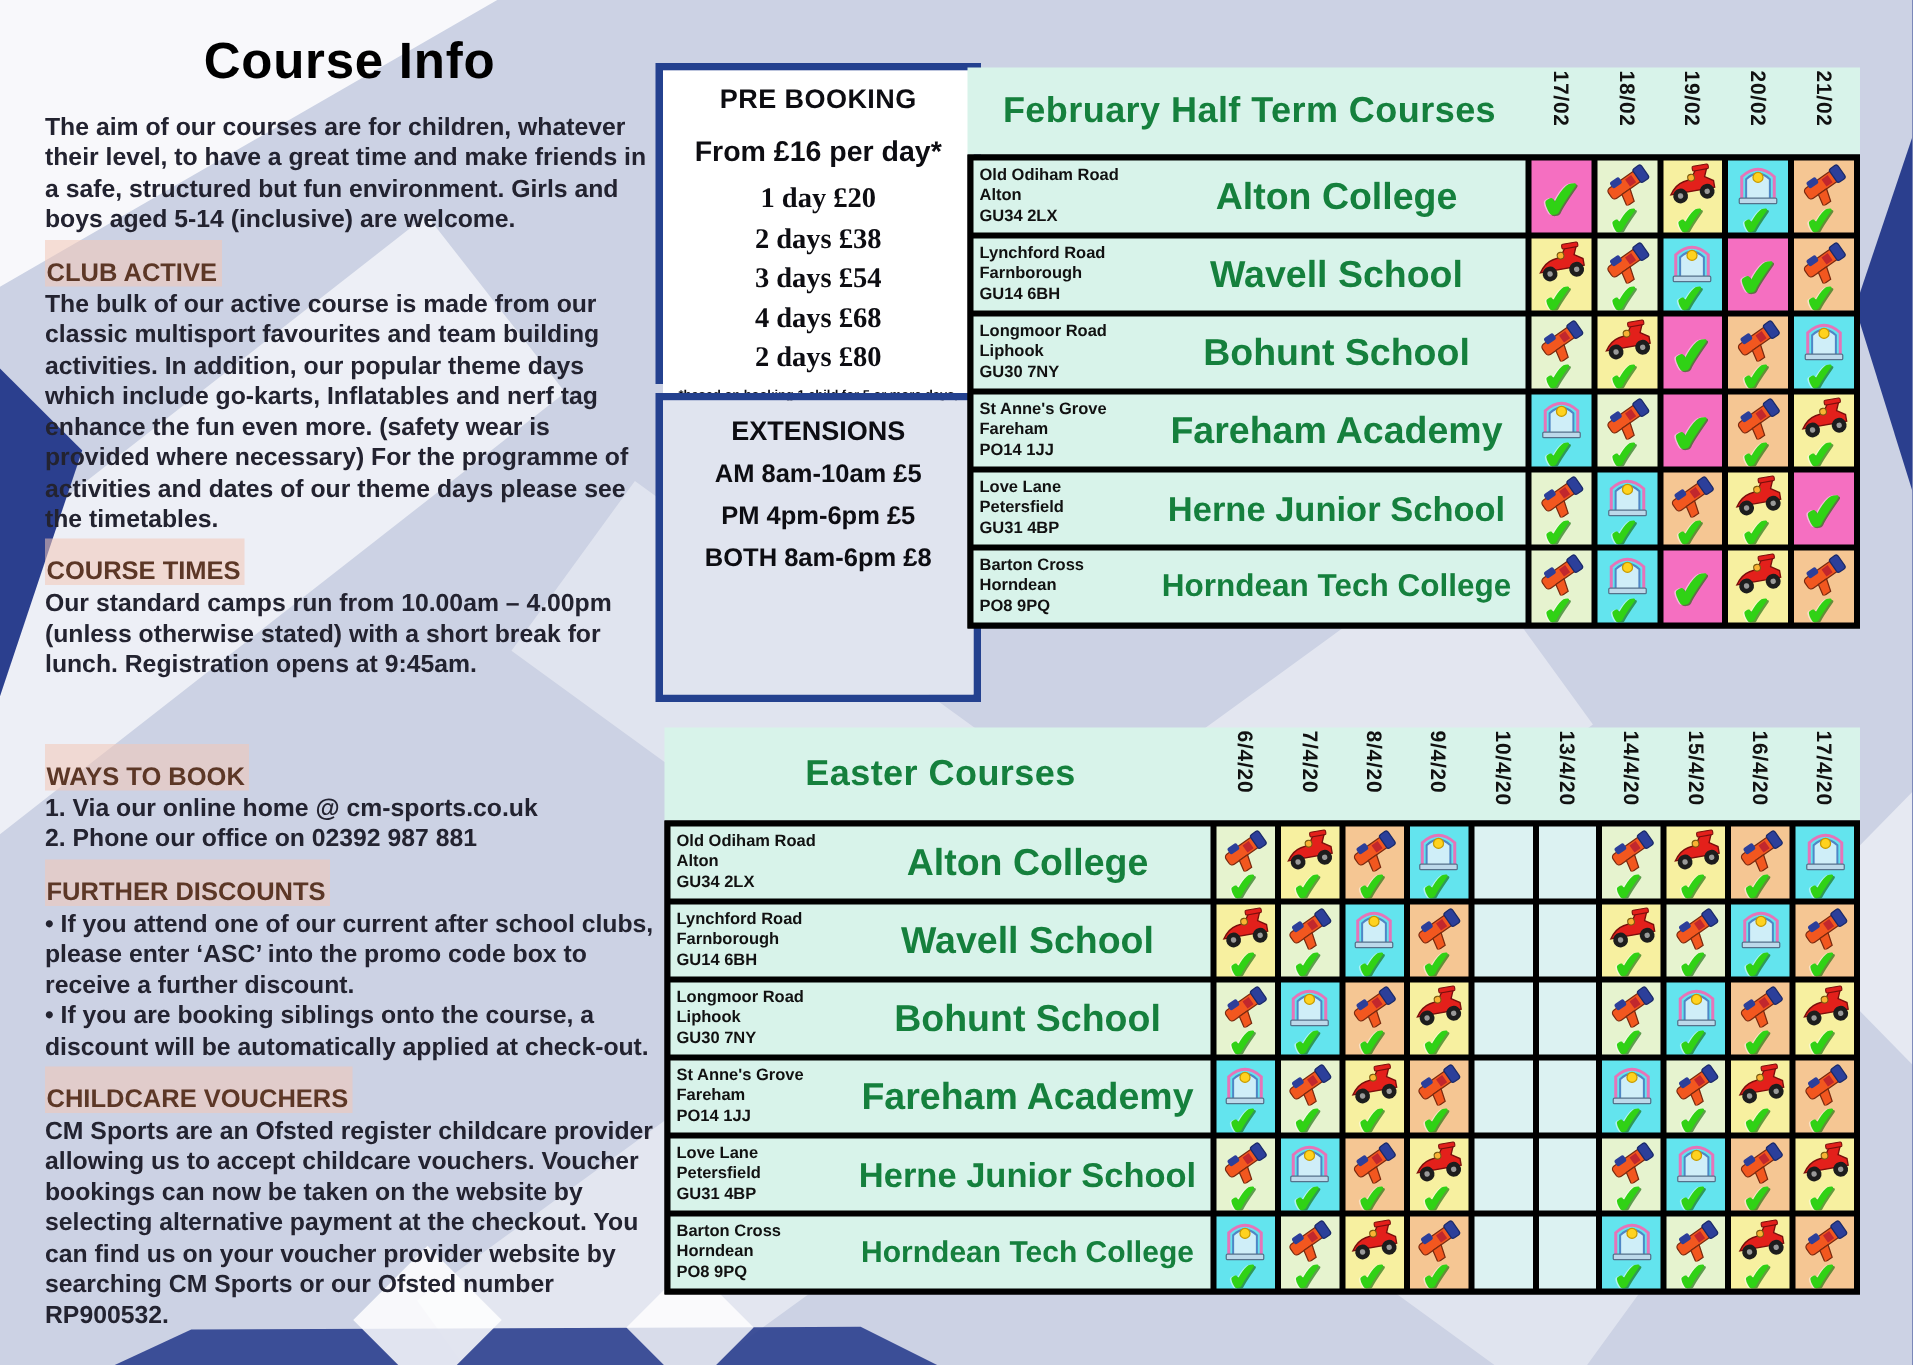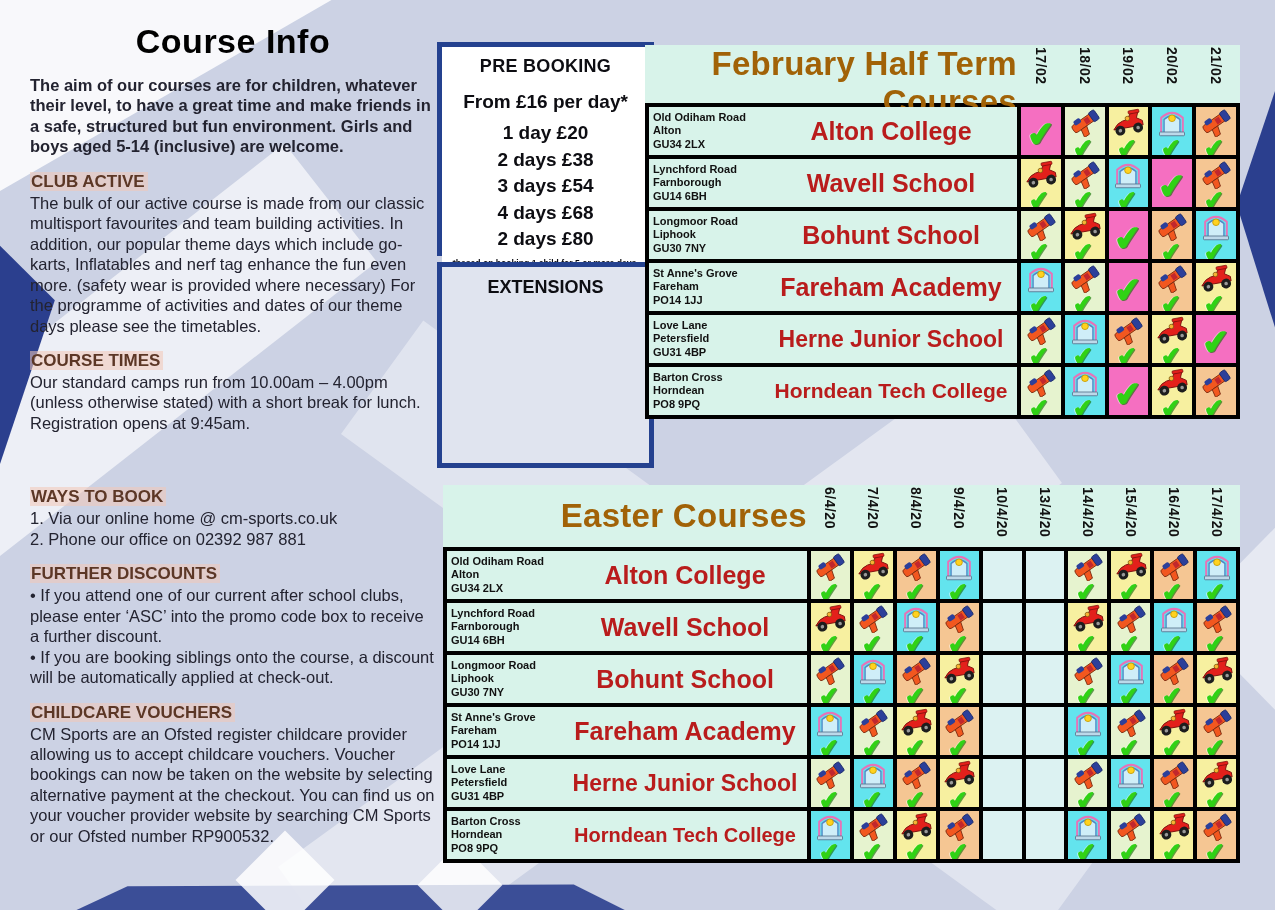--- a/index.html
+++ b/index.html
@@ -24,53 +24,53 @@
 
   .layer{position:relative;z-index:1;}
 
   
   .info-col{position:absolute;left:30px;top:14px;width:406px;color:#232330;}
   .info-title{font-size:34px;font-weight:bold;color:#000;text-align:center;margin:8px 0 14px 0;letter-spacing:.5px;}
   .intro{font-size:16.5px;font-weight:bold;line-height:1.24;margin:0;}
   .section{margin-top:15px;}
   .section:nth-child(3){margin-top:54px;}
   .sec-heading{font-size:17px;font-weight:bold;color:#5c3726;margin-bottom:1px;}
-  .sec-heading .hl{background:rgba(243,198,183,.55);padding:0 3px 0 1px;}
-  .sec-body{font-size:16.5px;font-weight:normal;line-height:1.24;margin:0;}
+  .sec-heading .hl{background:rgba(243,198,183,.55);padding:12px 3px 0 1px;}
+  .sec-body{font-size:16.5px;font-weight:bold;line-height:1.24;margin:0;}
 
   
   .price-panel{position:absolute;left:437px;width:217px;background:#24418f;border:5px solid #24418f;box-sizing:border-box;display:flex;flex-direction:column;gap:7px;}
   .pp-a{top:42px;height:214px;}
   .pp-b{top:262px;height:206px;}
   .pbox{background:#fff;flex:1;display:flex;flex-direction:column;align-items:center;text-align:center;color:#0d0d12;}
   .pbox.gray{background:#e0e4ef;}
   .pb-title{font-size:18px;font-weight:bold;margin-top:9px;letter-spacing:.3px;}
   .pb-from{font-size:19px;font-weight:bold;margin-top:14px;}
-  .price-list{margin-top:7px;}
+  .price-list{margin-top:7px;font-family:Liberation Serif, serif;}
   .price-line{font-size:19px;font-weight:bold;line-height:1.4;}
   .pb-foot{font-size:8.6px;font-weight:bold;line-height:1.25;margin-top:5px;padding:0 4px;}
   .pod-title{font-size:18px;font-weight:bold;margin-top:13px;}
   .pod-price{font-size:18px;font-weight:bold;margin-top:16px;}
   .ext-title{font-size:18px;font-weight:bold;margin-top:10px;}
   .ext-line{font-size:17px;font-weight:bold;margin-top:8px;}
 
   
   .course-table{position:absolute;box-sizing:border-box;}
   .tbl-feb{left:645px;top:45px;width:595px;--schoolw:368px;}
   .tbl-easter{left:443px;top:485px;width:797px;--schoolw:360px;}
   .tbl-head{display:grid;column-gap:4px;padding:0 4px;background:#d8f3ea;align-items:end;}
   .tbl-feb .tbl-head{height:58px;}
   .tbl-easter .tbl-head{height:62px;}
-  .tbl-title{font-size:33px;font-weight:bold;color:#a16207;text-align:right;align-self:center;letter-spacing:.3px;}
+  .tbl-title{font-size:24px;font-weight:bold;color:#15803d;text-align:center;align-self:center;letter-spacing:.3px;}
   .date-cell{display:flex;justify-content:center;align-items:flex-start;height:100%;}
   .date-label{writing-mode:vertical-rl;font-size:14px;font-weight:bold;color:#111;margin-top:2px;letter-spacing:.5px;}
   .tbl-grid{display:grid;gap:4px;background:#000;border:4px solid #000;grid-auto-rows:48px;}
   .school-cell{background:#d8f3ea;display:flex;align-items:center;padding:2px 4px;overflow:hidden;}
   .addr{width:116px;font-size:11px;font-weight:bold;line-height:1.22;color:#111;}
-  .school-name{flex:1;text-align:center;font-weight:bold;color:#b91c1c;white-space:nowrap;}
+  .school-name{flex:1;text-align:center;font-weight:bold;color:#15803d;white-space:nowrap;}
   .cell{position:relative;overflow:hidden;}
   .ic{position:absolute;top:0;left:50%;transform:translateX(-50%);width:36px;height:30px;}
   .ic svg{width:100%;height:100%;display:block;}
   .chk{position:absolute;bottom:-6px;left:46%;transform:translateX(-50%) rotate(-6deg);
        font-size:25px;font-weight:bold;color:#30d215;
        text-shadow:1px 1px 0 rgba(20,110,8,.65), -1px 0 0 rgba(255,255,255,.5);line-height:1;}
   .chk.big{font-size:34px;bottom:4px;left:50%;}
 </style>
 </head>
 <body>
@@ -126,20 +126,25 @@
         <div class="price-line">4 days £68</div>
         <div class="price-line">2 days £80</div>
       </div>
     <div class="pb-foot">*based on booking 1 child for 5 or more days, discounts automatically applied at checkout.</div>
   </div>
 </div>
 
 <div class="price-panel pp-b layer">
   <div class="pbox gray">
     <div class="ext-title">EXTENSIONS</div>
+    <div>
+        <div class="ext-line">AM 8am-10am £5</div>
+        <div class="ext-line">PM 4pm-6pm £5</div>
+        <div class="ext-line">BOTH 8am-6pm £8</div>
+      </div>
   </div>
 </div>
 
 <div class="course-table tbl-feb layer">
   <div class="tbl-head" style="grid-template-columns: var(--schoolw) 1fr 1fr 1fr 1fr 1fr;">
       <div class="tbl-title">February Half Term Courses</div>
       <div class="date-cell">
         <span class="date-label">17/02</span>
       </div>
       <div class="date-cell">

